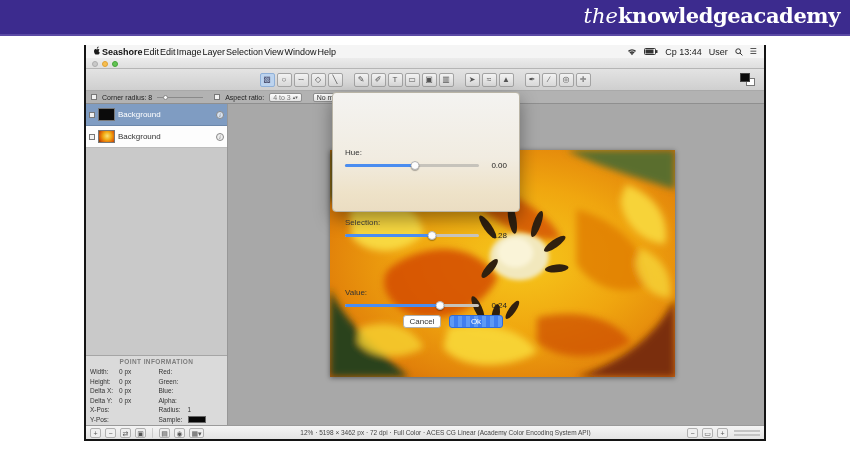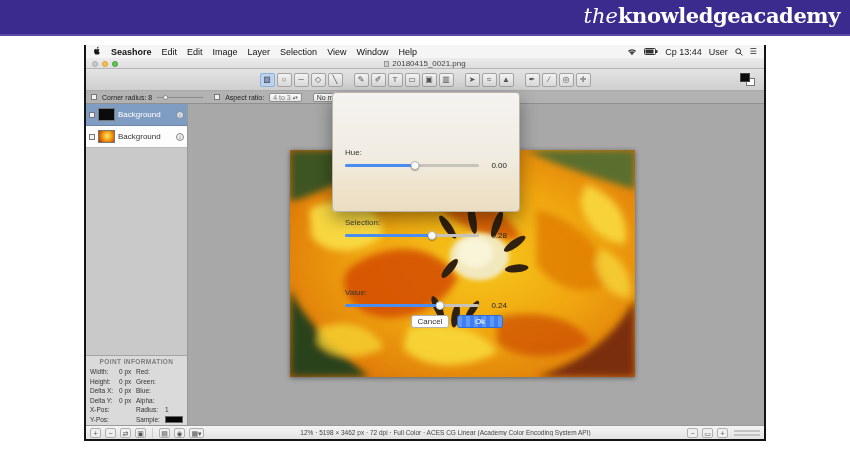--- a/index.html
+++ b/index.html
@@ -15,21 +15,21 @@
   .logo .the { font-style:italic; font-size:21px; }
   .logo .main { font-weight:bold; font-size:21px; letter-spacing:-0.4px; }
 
   
   .shot { position:absolute; left:84px; top:45px; width:682px; height:396px;
           border:2px solid #141414; border-top:none; background:#ececec;
           display:flex; flex-direction:column; }
 
   
   .menubar { height:13px; background:#f5f5f5; display:flex; align-items:center;
-             gap:10px; padding:0 7px; font-size:9px; color:#111; flex:0 0 auto; }
+             gap:1px; padding:0 7px; font-size:9px; color:#111; flex:0 0 auto; }
   .menubar .mi { white-space:nowrap; }
   .menubar .app { font-weight:bold; }
   .mb-right { margin-left:auto; display:flex; align-items:center; gap:7px; color:#222; }
   .mb-right svg { display:block; }
 
   
   .titlebar { height:11px; background:linear-gradient(#ececec,#dedede);
               border-bottom:1px solid #b5b5b5; position:relative; flex:0 0 auto; }
   .lights { position:absolute; left:6px; top:2.5px; display:flex; gap:4px; }
   .light { width:6px; height:6px; border-radius:50%; }
@@ -67,21 +67,21 @@
                      border-radius:50%; background:#fdfdfd; border:1px solid #888; }
   .mini-select { background:linear-gradient(#fdfdfd,#e2e2e2); border:1px solid #8e8e8e;
                  border-radius:2px; height:9px; line-height:7px; padding:0 3px;
                  color:#777; display:flex; align-items:center; gap:2px; white-space:nowrap; }
   .mini-select .ar { font-size:5px; color:#666; }
 
   
   .content { flex:1; display:flex; min-height:0; }
 
   
-  .sidebar { width:102px; background:#c9c9c9; border-right:1px solid #979797;
+  .sidebar { width:142px; background:#c9c9c9; border-right:1px solid #979797;
              display:flex; flex-direction:column; flex:0 0 auto; }
   .layer { height:22px; display:flex; align-items:center; gap:3px; padding:0 3px;
            background:#fdfdfd; border-bottom:1px solid #bdbdbd; font-size:8px; color:#333; }
   .layer.selected { background:#7f9cc2; color:#fff; border-bottom-color:#6c87aa; }
   .thumb { width:17px; height:13px; border:1px solid #777; flex:0 0 auto; }
   .thumb.black { background:#0b0b0b; }
   .thumb.flower { background:radial-gradient(circle at 55% 45%, #f7e27a 0%, #f2a912 40%, #d95b07 75%, #7a3a08 100%); }
   .lname { flex:1; overflow:hidden; white-space:nowrap; }
   .info-ico { width:8px; height:8px; border-radius:50%; border:1px solid #888;
               color:#666; font-size:5px; line-height:7px; text-align:center;
@@ -120,21 +120,21 @@
             background:#c6c3bb; border-radius:2px; }
   .sfill { position:absolute; left:0; top:3.5px; height:3px; background:#4a8df0; border-radius:2px; }
   .sknob { position:absolute; top:0.5px; width:9px; height:9px; border-radius:50%;
            background:#fdfdfd; border:1px solid #b3b3b3; transform:translateX(-50%);
            box-shadow:0 1px 1px rgba(0,0,0,0.3); }
   .sval { width:28px; text-align:right; font-size:8px; color:#222; }
   .dbtns { display:flex; justify-content:flex-end; gap:8px; margin-top:4px; padding-right:4px; }
   .btn { height:13px; border-radius:3px; font-size:8px; line-height:11px;
          text-align:center; cursor:default; }
   .btn-cancel { width:38px; background:#fff; border:1px solid #b0b0b0; color:#333;margin-left:23px; }
-  .btn-ok { width:46px; color:#fff; border:1px solid #2f6bd8;
+  .btn-ok { width:54px; color:#fff; border:1px solid #2f6bd8;
             background:repeating-linear-gradient(90deg,#5d9af6 0 4px,#3f7ef0 4px 8px); }
 
   
   .statusbar { flex:0 0 auto; height:14px; background:linear-gradient(#f4f4f4,#e3e3e3);
                border-top:1px solid #9a9a9a; display:flex; align-items:center;
                padding:0 4px; gap:4px; font-size:7px; color:#555; }
   .sb-ico { width:11px; height:10px; border:1px solid #b0b0b0; background:#efefef;
             border-radius:2px; text-align:center; line-height:9px; font-size:7px; color:#555; }
   .sb-sep { color:#b5b5b5; font-size:8px; }
   .sb-info { flex:1; text-align:center; font-size:6.5px; color:#444; white-space:nowrap;
@@ -192,21 +192,20 @@
       <span style="font-size:8px;">☰</span>
     </span>
   </div>
 
   <div class="titlebar">
     <span class="lights">
       <span class="light l-close"></span>
       <span class="light l-min"></span>
       <span class="light l-zoom"></span>
     </span>
-    <div class="wtitle"><span class="doc-ico"></span><span>20180415_0021.png</span></div>
   </div>
 
   <div class="toolbar">
     <span class="tool sel">▧</span>
     <span class="tool">○</span>
     <span class="tool">∽</span>
     <span class="tool">◇</span>
     <span class="tool">╲</span>
     <span class="tool gap">✎</span>
     <span class="tool">✐</span>

